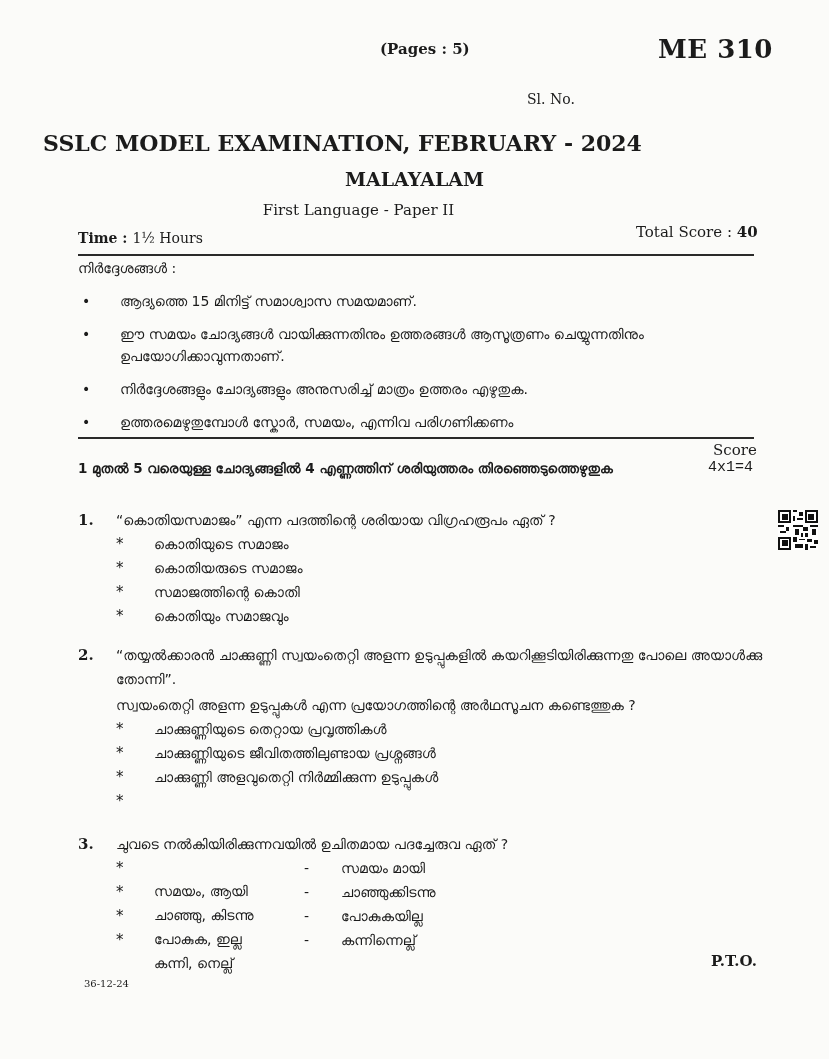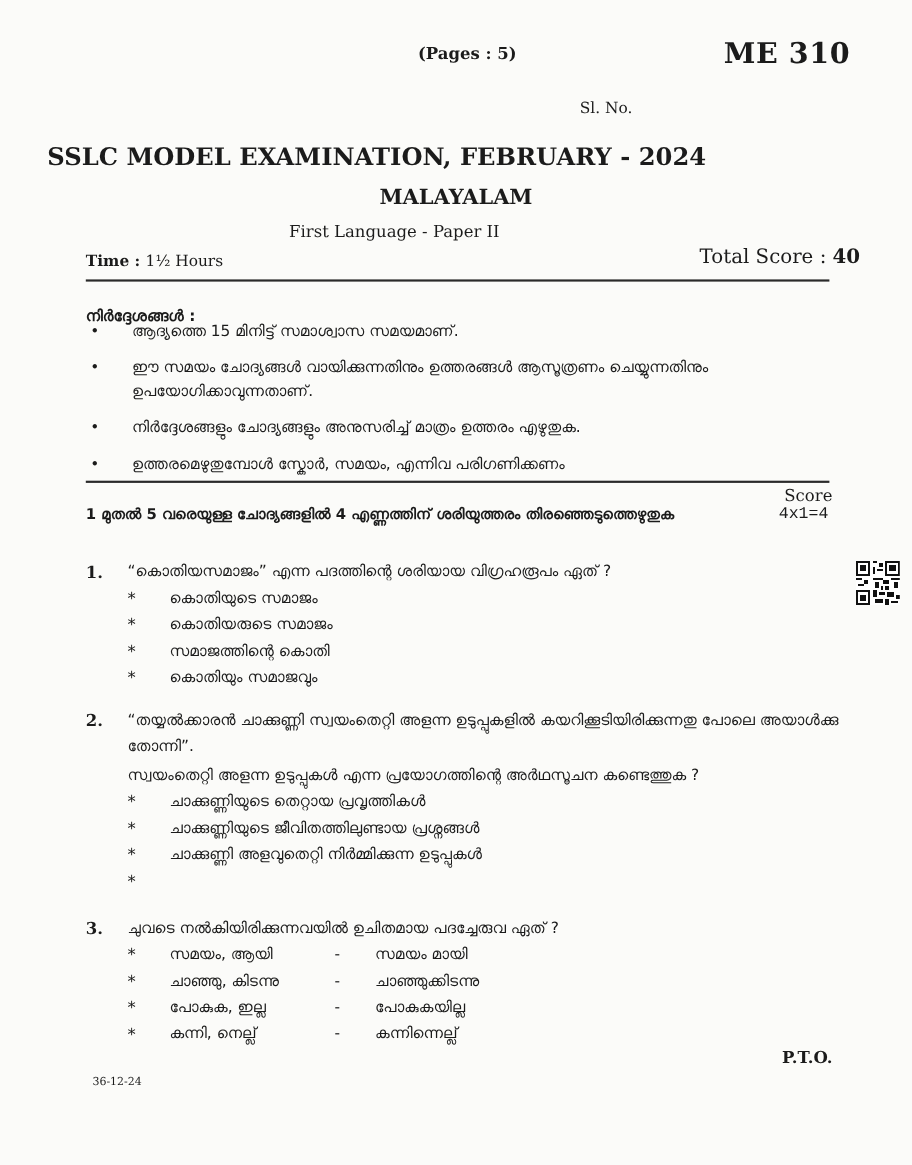--- a/index.html
+++ b/index.html
@@ -12,39 +12,39 @@
   }
   .abs { position: absolute; }
   .pages { left: 380px; top: 40px; font-size: 15px; font-weight: bold; }
   .code { left: 658px; top: 34px; font-size: 26px; font-weight: bold; letter-spacing: 0.5px; }
   .slno { left: 527px; top: 91px; font-size: 14px; }
   .title { left: 0; width: 680px; top: 130px; text-align: center; font-size: 22px; font-weight: bold; padding-left: 5px; box-sizing: border-box; }
   .subject { left: 0; width: 829px; top: 168px; text-align: center; font-size: 19px; font-weight: bold; }
   .paper { left: 0; width: 717px; top: 201px; text-align: center; font-size: 15px; }
   .time { left: 78px; top: 230px; font-size: 14px; }
   .time b { font-weight: bold; }
-  .total { left: 636px; top: 223px; font-size: 18px; }
+  .total { left: 636px; top: 223px; font-size: 15px; }
   .rule { left: 78px; height: 2px; background: #2a2a2a; }
   .rule1 { top: 254px; width: 676px; }
   .rule2 { top: 437px; width: 676px; }
   .ml { font-family: "DejaVu Sans", sans-serif; font-size: 14px; }
-  .instr-head { left: 78px; top: 280px; font-weight: bold; font-size: 14px; }
+  .instr-head { left: 78px; top: 260px; font-weight: normal; font-size: 14px; }
   .bullet-list { left: 80px; top: 290px; width: 690px; }
   .bullet { display: flex; margin-bottom: 11px; line-height: 22px; }
   .bullet .dot { width: 38px; flex: none; font-size: 14px; padding-left: 2px; }
   .score-head { left: 713px; top: 441px; font-size: 15px; }
   .score-val { left: 708px; top: 459px; font-size: 15px; font-family: Liberation Mono, monospace; }
   .section-instr { left: 78px; top: 460px; font-weight: bold; font-size: 13.5px; }
   .q { left: 78px; width: 690px; }
   .qrow { display: flex; line-height: 24px; }
   .qnum { width: 38px; flex: none; font-weight: bold; font-size: 15px; font-family: "DejaVu Serif", serif; }
   .opts { margin-left: 38px; }
   .opt { display: flex; line-height: 24px; height: 24px; }
   .star { width: 38px; flex: none; font-size: 15px; font-family: "DejaVu Sans", sans-serif; }
-  .pairs .left { width: 150px; flex: none; }
+  .pairs .left { width: 150px; flex: none; margin-top: 23px; }
   .pairs .dash { width: 37px; flex: none; }
   .qr { left: 778px; top: 510px; width: 40px; height: 40px; }
   .pto { left: 711px; top: 952px; font-size: 15px; font-weight: bold; }
   .footer-code { left: 84px; top: 978px; font-size: 10px; }
 </style>
 </head>
 <body>
 
 <div class="abs pages">(Pages : 5)</div>
 <div class="abs code">ME 310</div>

